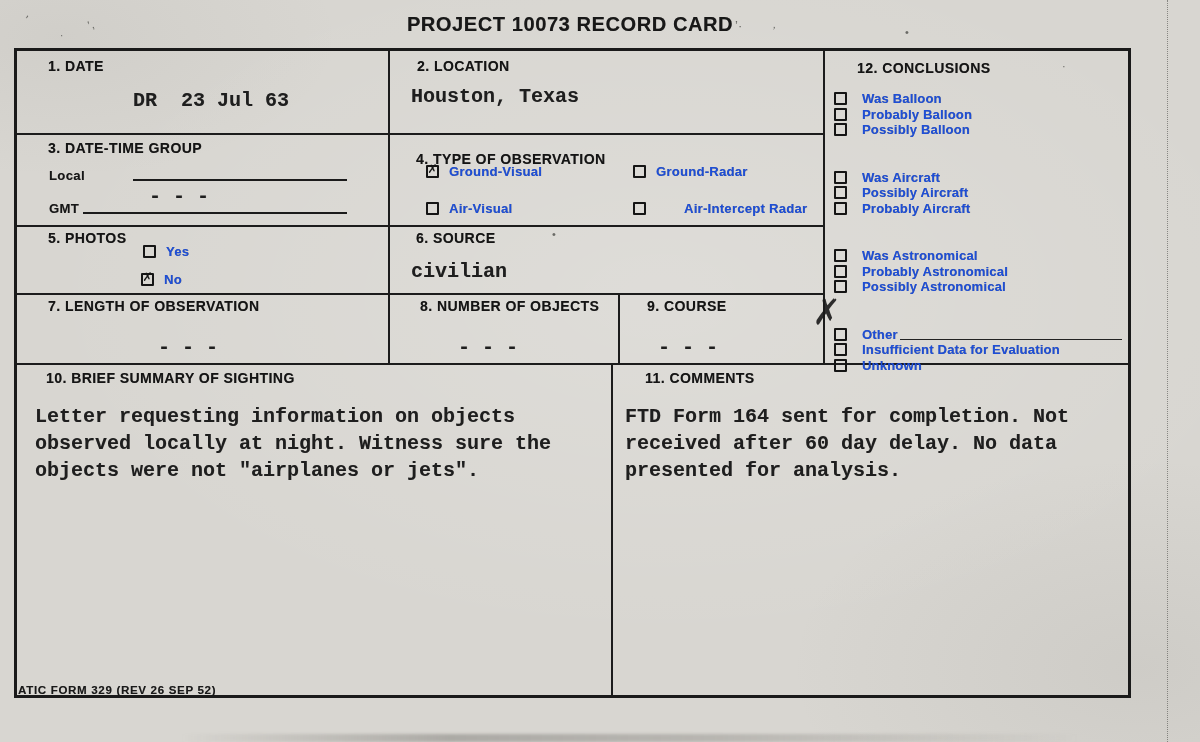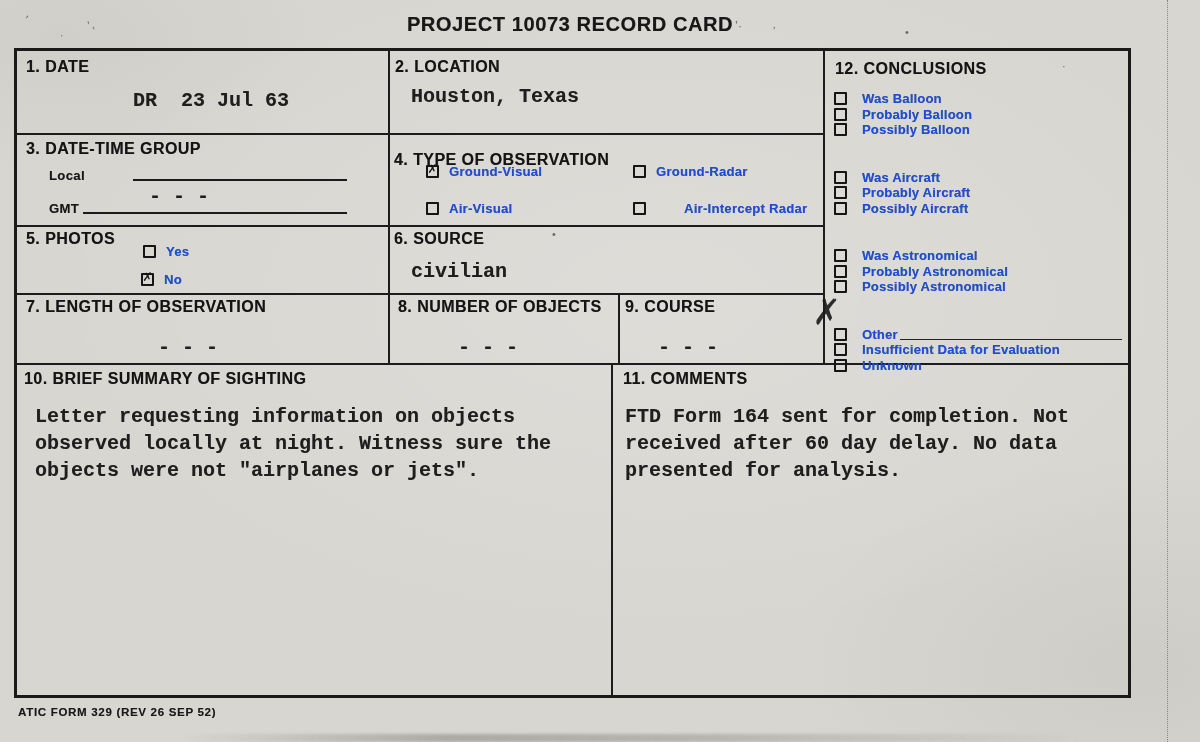--- a/index.html
+++ b/index.html
@@ -22,23 +22,24 @@
   }
   .card{
     position:absolute;left:14px;top:48px;width:1111px;height:644px;
     border:3px solid #1a1a1a;
   }
   .vline,.hline{position:absolute;background:#1c1c1c;}
   .vline{width:2px;}
   .hline{height:2px;}
   .cell-label{
     position:absolute;
-    font-weight:bold;font-size:16px;letter-spacing:0.45px;color:#141414;
+    font-weight:bold;font-size:14px;letter-spacing:0.45px;color:#141414;
     text-shadow:0.2px 0.2px 0.3px rgba(0,0,0,0.4);
     white-space:nowrap;
+    margin-left:22px;
   }
   .typed{
     position:absolute;
     font-family:"Liberation Mono","DejaVu Sans Mono",monospace;
     font-weight:bold;font-size:20px;line-height:27px;color:#1e1e1e;
     white-space:pre-line;letter-spacing:0;
     text-shadow:0.2px 0.2px 0.5px rgba(0,0,0,0.3);
   }
   .typed.pre{white-space:pre;}
   .cbrow{position:absolute;display:flex;align-items:center;}
@@ -64,21 +65,21 @@
   .conc-row{display:flex;align-items:center;height:15.5px;}
   .conc-row .cbl{margin-left:15px;font-size:13px;letter-spacing:0.2px;}
   .conc-row.gap{margin-top:32px;text-align:center;}
   .conc-row .other-line{flex:1;border-bottom:1.5px solid #222;height:10px;margin-left:2px;margin-right:4px;}
   .hand-x{
     position:absolute;left:794px;top:243px;
     font-family:"DejaVu Sans",sans-serif;font-weight:bold;font-size:37px;line-height:1;
     color:#1a1a1a;transform:rotate(4deg) scaleX(0.85);opacity:0.9;
   }
   .footer{
-    position:absolute;left:18px;top:706px;
+    position:absolute;left:18px;top:684px;
     font-weight:bold;font-size:11.5px;letter-spacing:0.7px;color:#191919;
     text-shadow:0.2px 0.2px 0.3px rgba(0,0,0,0.4);
   }
   .artifact{position:absolute;color:#6a6a66;pointer-events:none;}
   .dotted-edge{
     position:absolute;left:1167px;top:0;height:742px;width:0;
     border-left:1.5px dotted rgba(70,70,66,0.55);
   }
   .bottom-smudge{
     position:absolute;left:180px;top:734px;width:900px;height:8px;
@@ -204,27 +205,27 @@
     <div class="conc-row gap">
       <span class="cb">
           <span class="cbm"></span>
         </span>
       <span class="cbl">Was Aircraft</span>
     </div>
     <div class="conc-row">
       <span class="cb">
           <span class="cbm"></span>
         </span>
+      <span class="cbl">Possibly Aircraft</span>
+    </div>
+    <div class="conc-row">
+      <span class="cb">
+          <span class="cbm"></span>
+        </span>
       <span class="cbl">Probably Aircraft</span>
-    </div>
-    <div class="conc-row">
-      <span class="cb">
-          <span class="cbm"></span>
-        </span>
-      <span class="cbl">Possibly Aircraft</span>
     </div>
     <div class="conc-row gap">
       <span class="cb">
           <span class="cbm"></span>
         </span>
       <span class="cbl">Was Astronomical</span>
     </div>
     <div class="conc-row">
       <span class="cb">
           <span class="cbm"></span>

